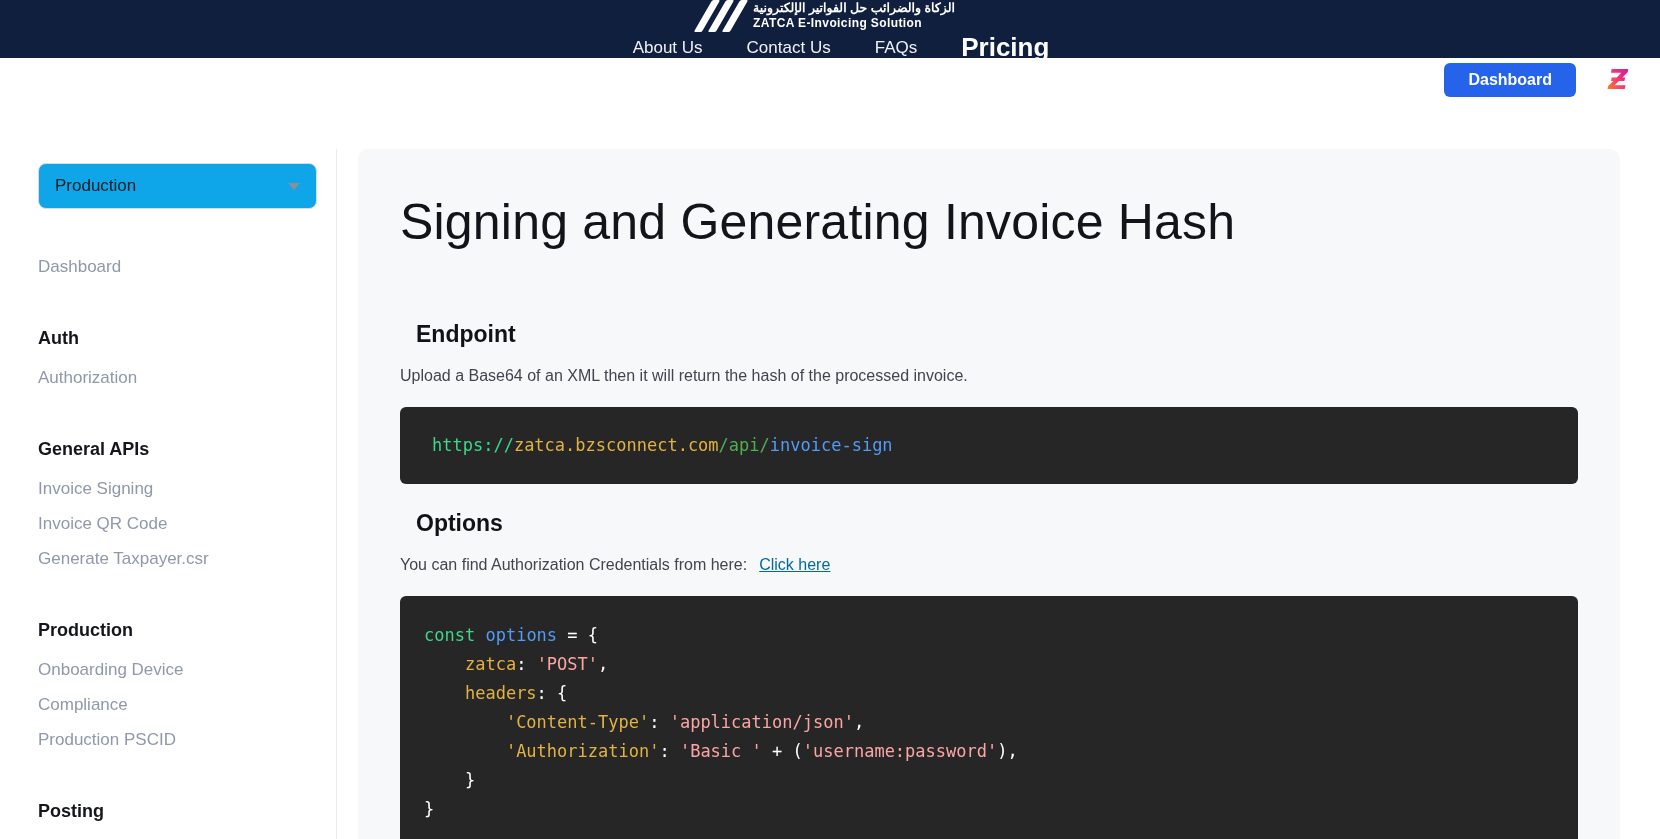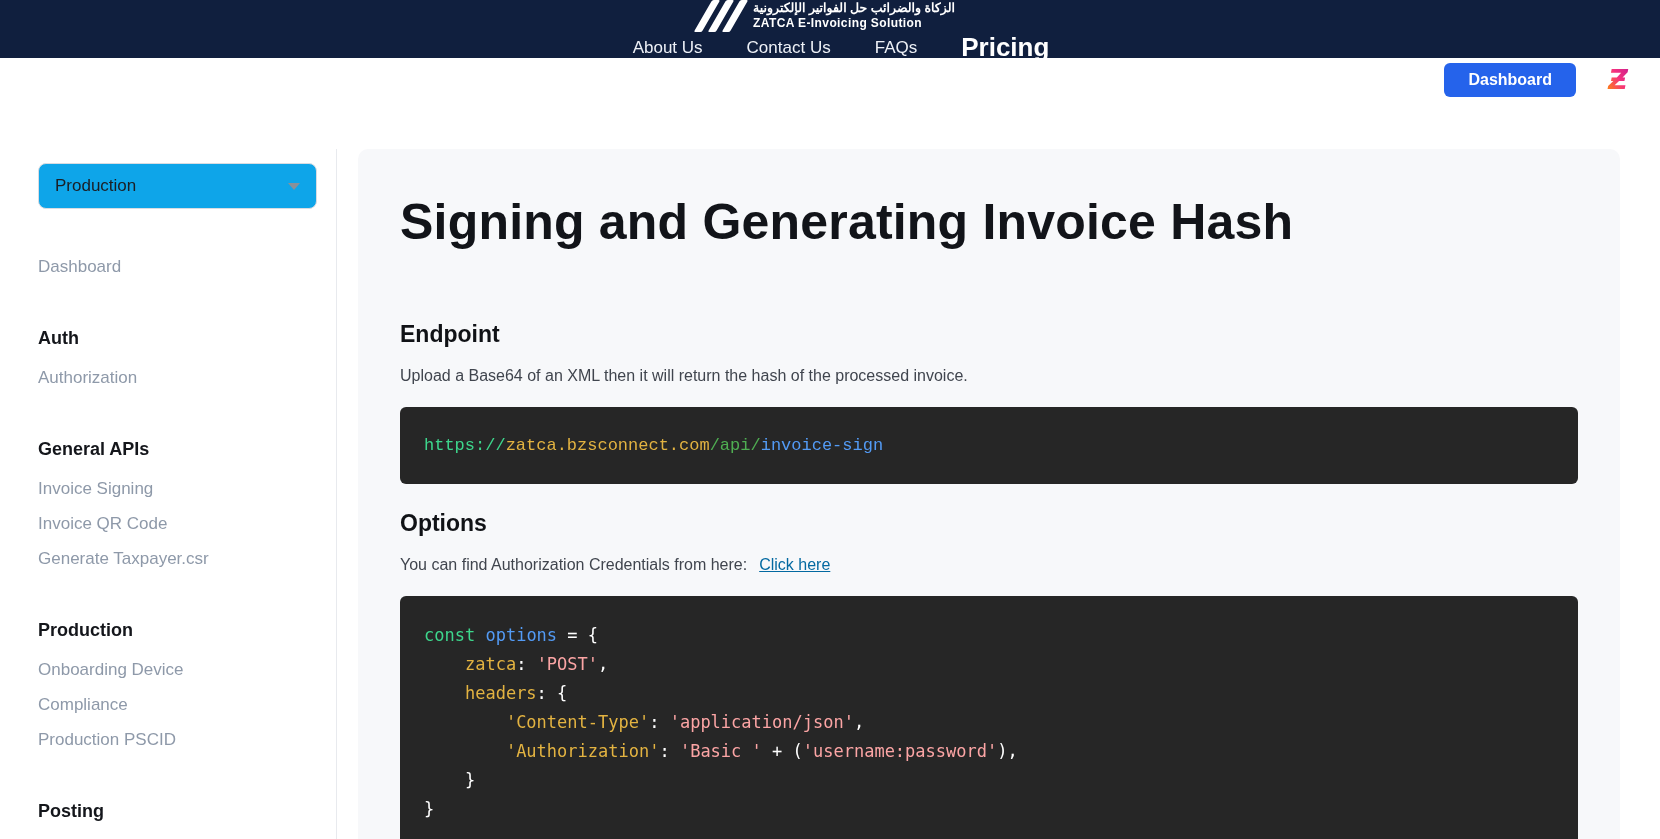--- a/index.html
+++ b/index.html
@@ -65,40 +65,40 @@
     margin: 50px 0 19px;
   }
 
   
   .main-wrap { flex: 1; padding: 91px 40px 0 21px; }
   .main-panel {
     background: #f7f8fa; border-radius: 10px; min-height: 688px;
     padding: 40px 42px 40px 42px;
   }
   .page-title {
-    font-size: 50px; font-weight: 700; color: #121419;
+    font-size: 50px; font-weight: 400; color: #121419;
     margin: 0; line-height: 1.35; letter-spacing: 0.2px;
   }
   .section-heading {
-    font-size: 23px; font-weight: 700; color: #101216; margin: 0 0 0;
+    font-size: 23px; font-weight: 700; color: #101216; margin: 0 16px 0;
   }
   .endpoint-heading { margin-top: 64px; }
   .options-heading { margin-top: 26px; }
   .body-text { font-size: 16px; color: #40454e; margin-top: 17px; line-height: 1.4; }
   .cred-line { display: flex; align-items: baseline; gap: 12px; }
   .link {
     color: #0369a1; text-decoration: underline; cursor: pointer; font-size: 16px;
   }
   .code-block {
     background: #262626; border-radius: 6px; margin-top: 20px;
     padding: 25px 24px; font-family: "DejaVu Sans Mono", monospace;
     font-size: 17px; color: #ffffff;
   }
   .code-block .code-line { white-space: pre; line-height: 29px; }
-  .code-single { padding: 26px 24px; font-family: Liberation Mono, monospace; }
+  .code-single { padding: 26px 32px; }
   .code-single .code-line { line-height: 25px; }
   .tok-plain  { color: #ffffff; }
   .tok-green  { color: #3dd68c; }
   .tok-green2 { color: #4fae52; }
   .tok-yellow { color: #e3b341; }
   .tok-red    { color: #fca5a5; }
   .tok-blue   { color: #539bf5; }
 </style>
 </head>
 <body>

